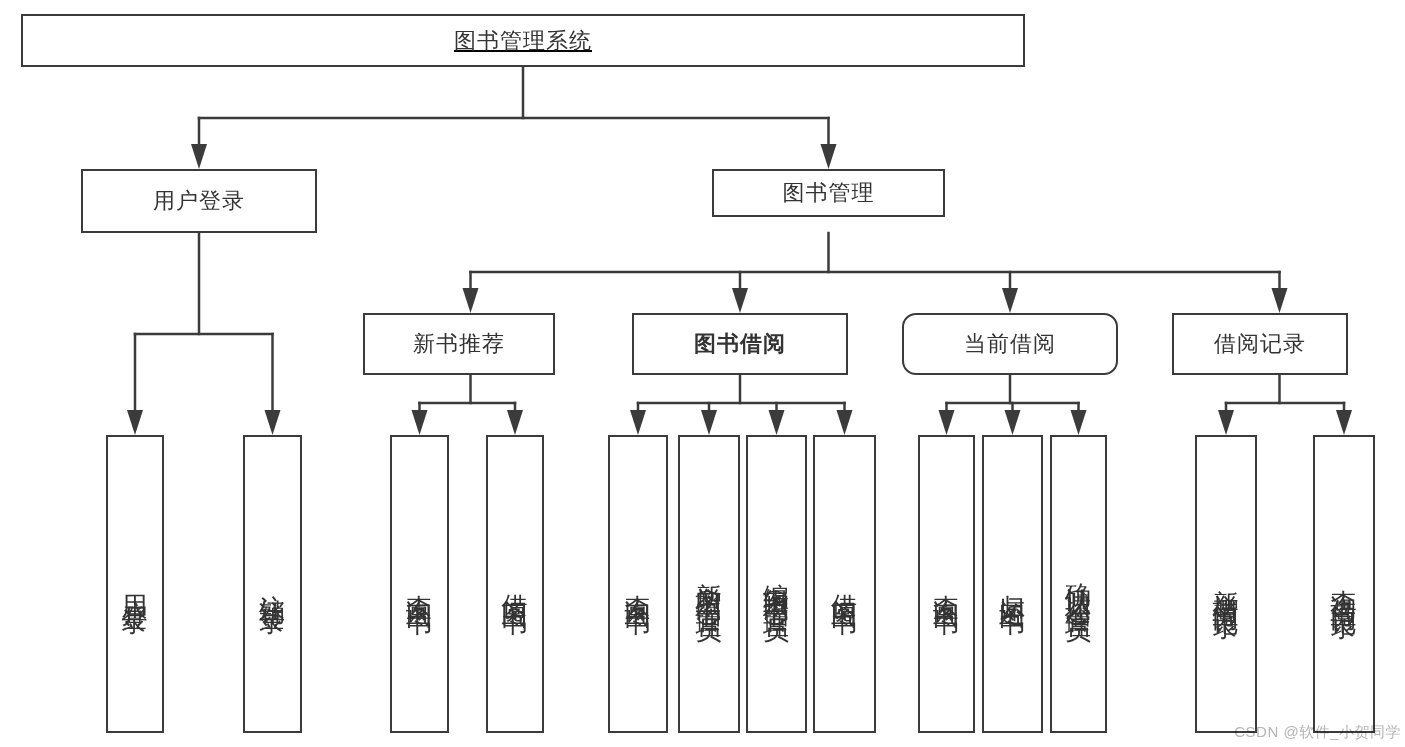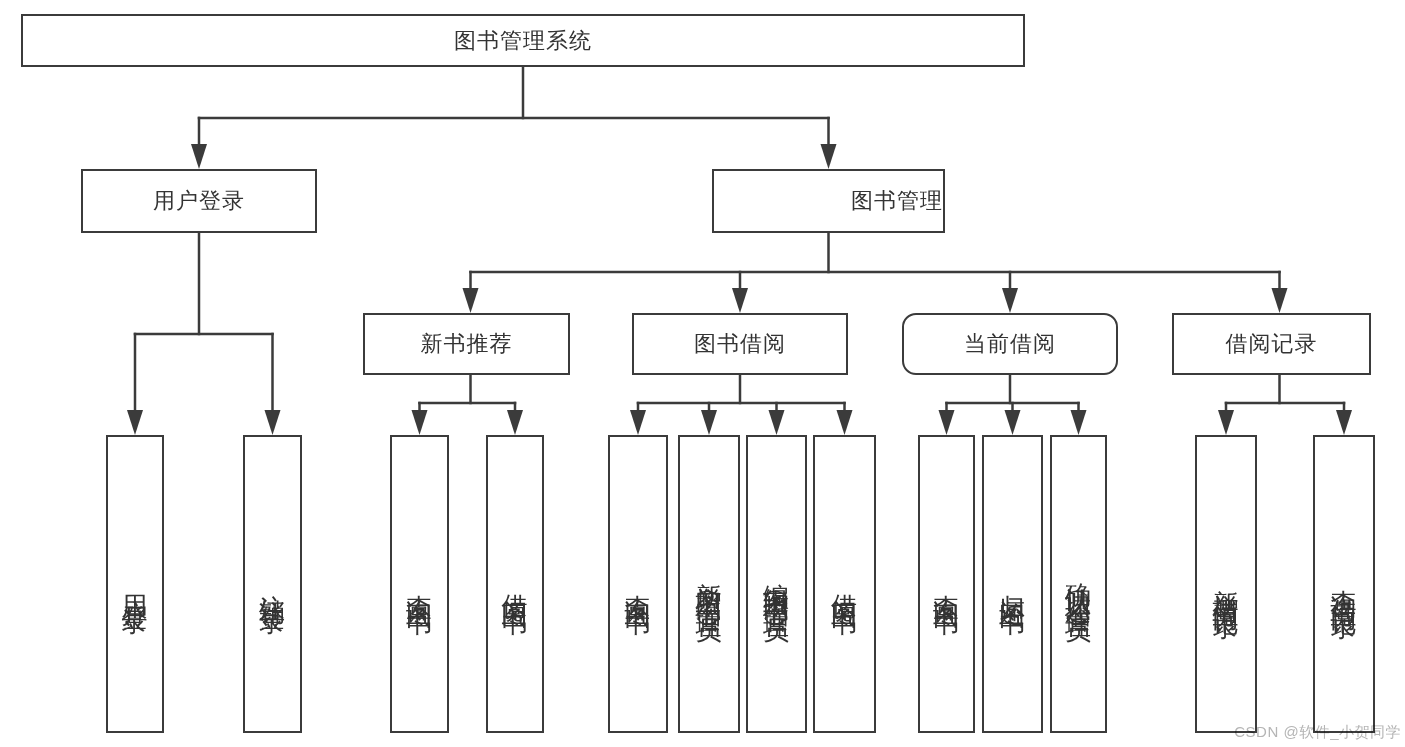--- a/index.html
+++ b/index.html
@@ -124,41 +124,41 @@
       <polygon points="768.5,410 784.5,410 776.5,435"></polygon>
       <polygon points="836.5,410 852.5,410 844.5,435"></polygon>
       <polygon points="938.5,410 954.5,410 946.5,435"></polygon>
       <polygon points="1004.5,410 1020.5,410 1012.5,435"></polygon>
       <polygon points="1070.5,410 1086.5,410 1078.5,435"></polygon>
       <polygon points="1218,410 1234,410 1226,435"></polygon>
       <polygon points="1336,410 1352,410 1344,435"></polygon>
     </g>
   </svg>
 
-  <div class="node" style="left:21px; top:14px; width:1004px; height:53px;">
+  <div class="node" style="left:21px; top:14px; width:1004px; height:53px;text-decoration:underline;">
     <span class="lbl">图书管理系统</span>
   </div>
 
   <div class="node" style="left:81px; top:169px; width:236px; height:64px;">
     <span class="lbl">用户登录</span>
   </div>
-  <div class="node" style="left:712px; top:169px; width:233px; height:64px;justify-content:flex-end;">
+  <div class="node" style="left:712px; top:169px; width:233px; height:48px;">
     <span class="lbl">图书管理</span>
   </div>
 
-  <div class="node" style="left:363px; top:313px; width:207px; height:62px;">
+  <div class="node" style="left:363px; top:313px; width:192px; height:62px;">
     <span class="lbl">新书推荐</span>
   </div>
-  <div class="node" style="left:632px; top:313px; width:216px; height:62px;">
+  <div class="node" style="left:632px; top:313px; width:216px; height:62px;font-weight:bold;">
     <span class="lbl">图书借阅</span>
   </div>
   <div class="node" style="left:902px; top:313px; width:216px; height:62px;border-radius:14px;">
     <span class="lbl">当前借阅</span>
   </div>
-  <div class="node" style="left:1172px; top:313px; width:199px; height:62px;">
+  <div class="node" style="left:1172px; top:313px; width:176px; height:62px;">
     <span class="lbl">借阅记录</span>
   </div>
 
   <div class="node leaf" style="left:106px; top:435px; width:58px; height:298px;">
     <span class="lbl">用户登录</span>
   </div>
   <div class="node leaf" style="left:243px; top:435px; width:59px; height:298px;">
     <span class="lbl">注销登录</span>
   </div>
 

